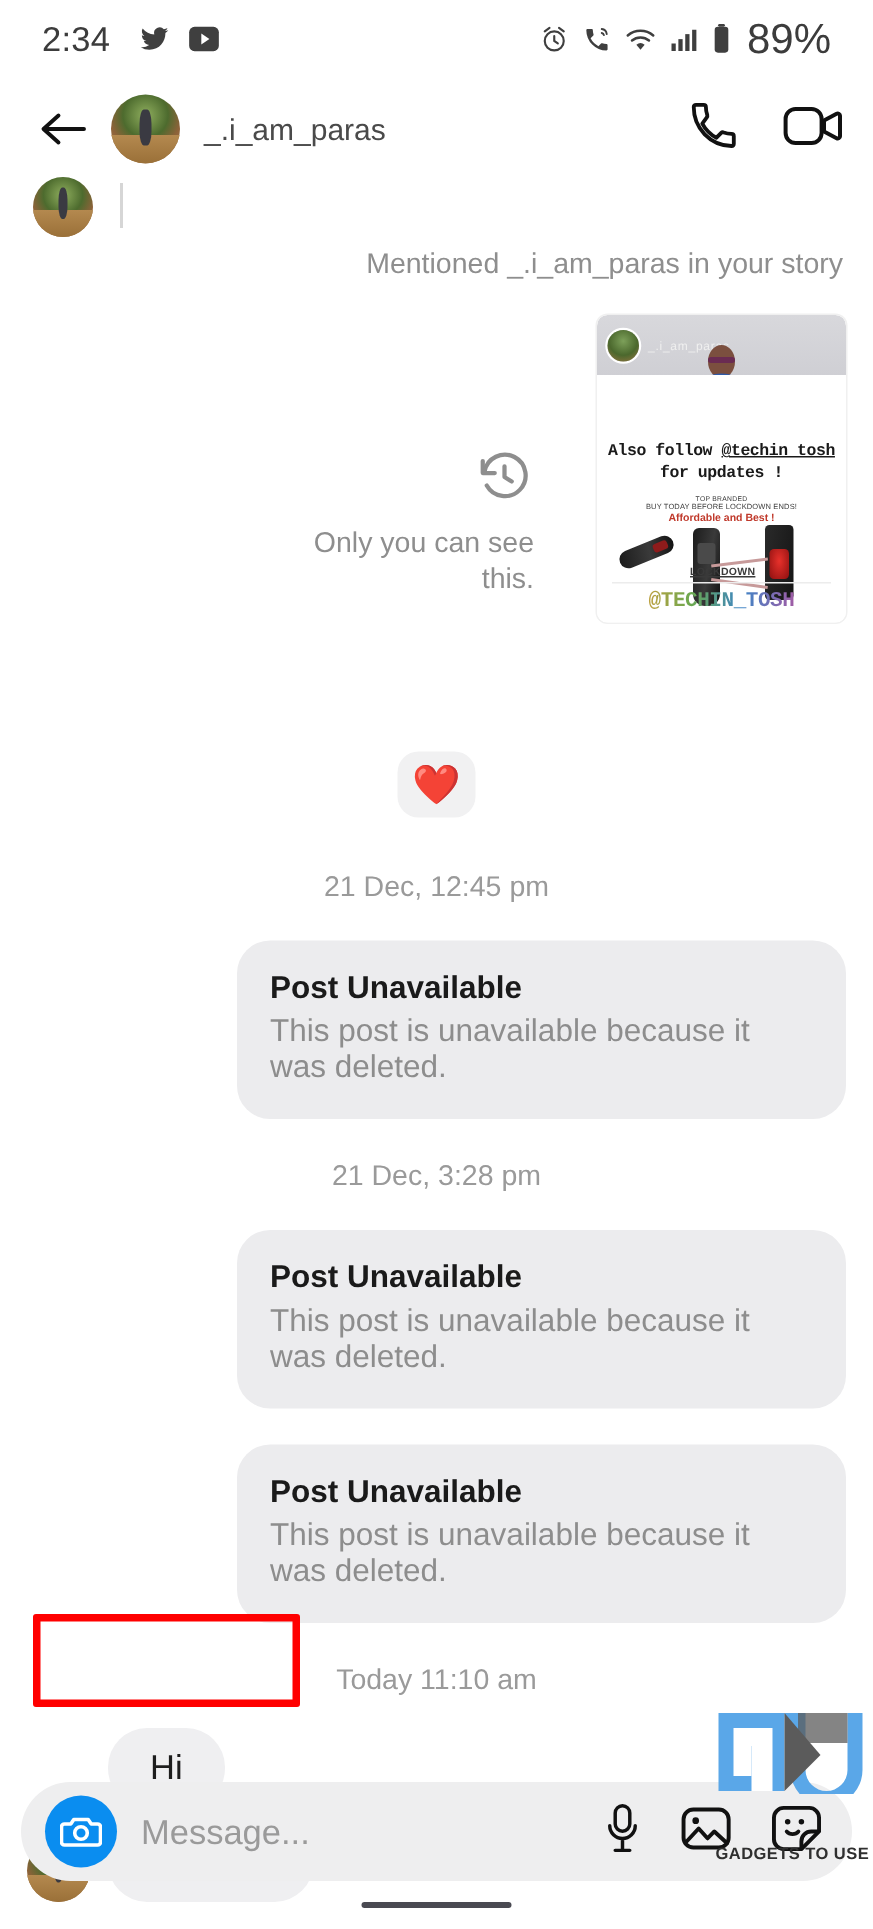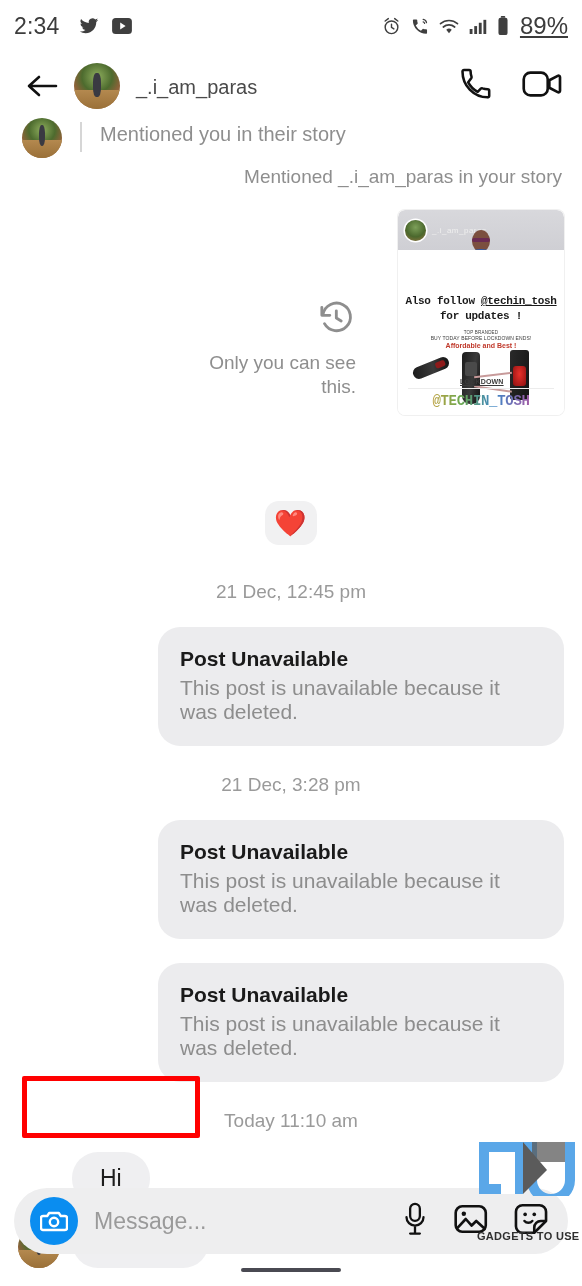--- a/index.html
+++ b/index.html
@@ -7,26 +7,26 @@
     width: 582px; height: 1286px;
     background: #ffffff;
     font-family: "Liberation Sans", sans-serif;
     overflow: hidden;
   }
   .phone { position: relative; width: 582px; height: 1286px; background: #fff; }
 
   
   .statusbar {
     position: absolute; top: 0; left: 0; width: 582px; height: 52px;
-    display: flex; align-items: center; padding: 0 14px;
+    display: flex; align-items: center; padding: 0 28px;
   }
   .sb-time { font-size: 23px; color: #3c3c3c; font-weight: 400; letter-spacing: .2px; }
   .sb-left-icons { display: flex; align-items: center; gap: 11px; margin-left: 18px; }
   .sb-right { margin-left: auto; display: flex; align-items: center; gap: 9px; }
-  .sb-pct { font-size: 24px; color: #3c3c3c; margin-left: 2px; text-decoration: underline; }
+  .sb-pct { font-size: 28px; color: #3c3c3c; margin-left: 2px; }
   .ic { display: block; }
 
   
   .header {
     position: absolute; top: 52px; left: 0; width: 582px; height: 68px;
     display: flex; align-items: center; padding: 0 20px;
   }
   .back-btn { width: 44px; height: 44px; display: flex; align-items: center; justify-content: center; }
   .avatar {
     width: 46px; height: 46px; border-radius: 50%; margin-left: 10px;
@@ -252,21 +252,20 @@
             <rect x="1.3" y="2.5" width="18" height="17" rx="5" fill="none" stroke="#111" stroke-width="2"></rect>
             <path d="M20.5 8.2l6.3-3.3c.8-.4 1.7.2 1.7 1v10.2c0 .8-.9 1.4-1.7 1l-6.3-3.3z" fill="none" stroke="#111" stroke-width="2" stroke-linejoin="round"></path>
           </svg>
       </div>
     </div>
   </div>
 
   <div class="mention-row">
     <div class="mention-av"></div>
     <div class="mention-div"></div>
-    <span class="mention-txt">Mentioned you in their story</span>
   </div>
 
   <div class="convo">
 
     <div class="row-right" style="margin-top:6px;">
       <span class="sys-label">Mentioned _.i_am_paras in your story</span>
     </div>
 
     <div class="story-wrap">
       <div class="story-side">

